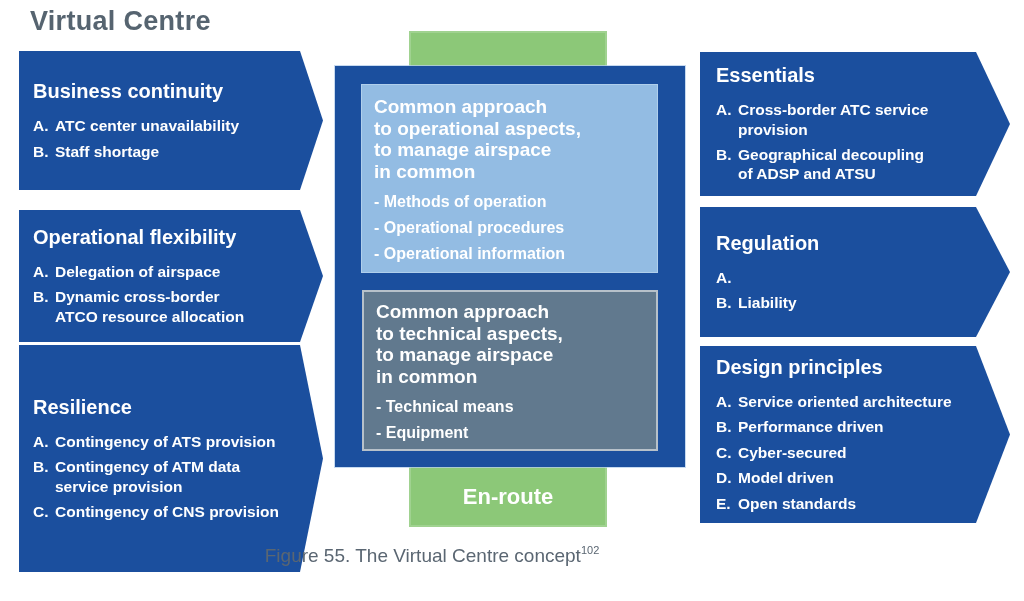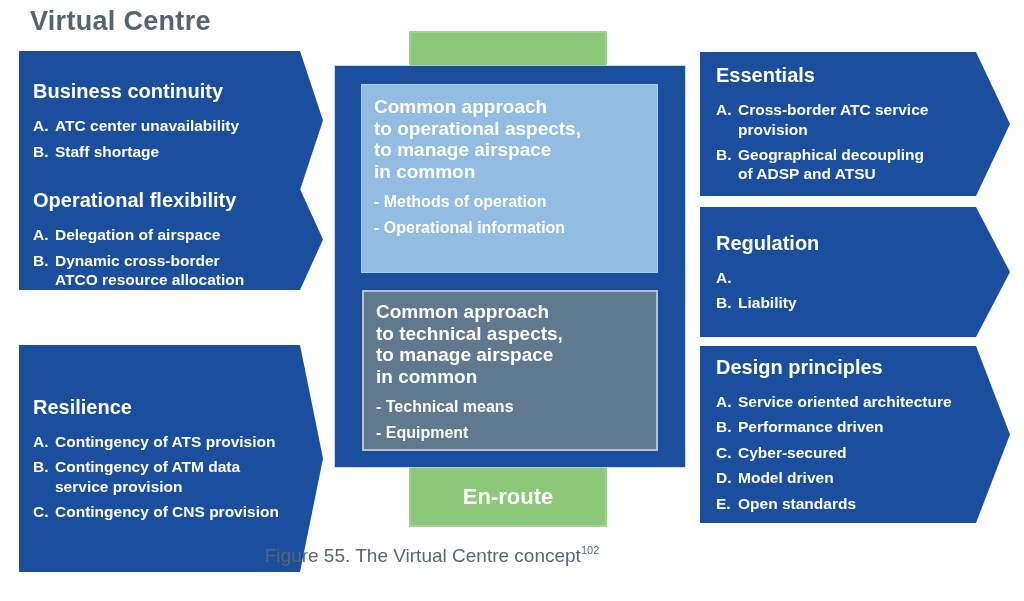--- a/index.html
+++ b/index.html
@@ -20,21 +20,21 @@
   }
   .arrow-left {
     left:19px; width:304px; padding:8px 36px 8px 14px;
     clip-path: polygon(0 0, 281px 0, 100% 50%, 281px 100%, 0 100%);
   }
   .arrow-right {
     left:700px; width:310px; padding:8px 40px 8px 16px;
     clip-path: polygon(0 0, 276px 0, 100% 50%, 276px 100%, 0 100%);
   }
   #box-left-1  { top:51px;  height:139px; }
-  #box-left-2  { top:189px; height:101px; }
+  #box-left-2  { top:210px; height:132px; }
   #box-left-3  { top:345px; height:227px; }
   #box-right-1 { top:52px;  height:144px; }
   #box-right-2 { top:207px; height:130px; }
   #box-right-3 { top:346px; height:177px; }
 
   .box-title { font-size:20px; font-weight:bold; margin-bottom:8px; line-height:1.1; }
   .box-item  { display:flex; font-size:15.5px; font-weight:bold; line-height:1.25; margin-top:6px; }
   .item-label { flex:0 0 22px; width:22px; }
   .item-text  { white-space:pre; }
 
@@ -87,20 +87,21 @@
   <div class="center-box">
     <div class="inner-box op-box">
       <div class="inner-heading">
         <div>Common approach</div>
         <div>to operational aspects,</div>
         <div>to manage airspace</div>
         <div>in common</div>
       </div>
       <div class="inner-bullets">
         <div class="inner-bullet">- Methods of operation</div>
+        <div class="inner-bullet">- Operational procedures</div>
         <div class="inner-bullet">- Operational information</div>
       </div>
     </div>
     <div class="inner-box tech-box">
       <div class="inner-heading">
         <div>Common approach</div>
         <div>to technical aspects,</div>
         <div>to manage airspace</div>
         <div>in common</div>
       </div>

